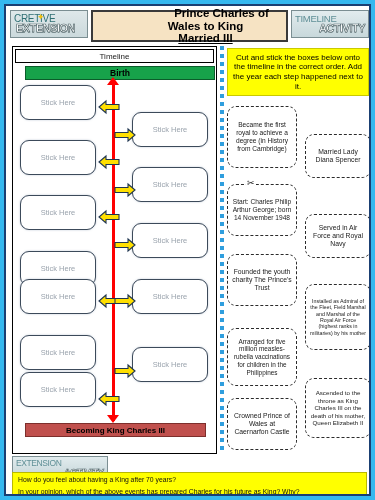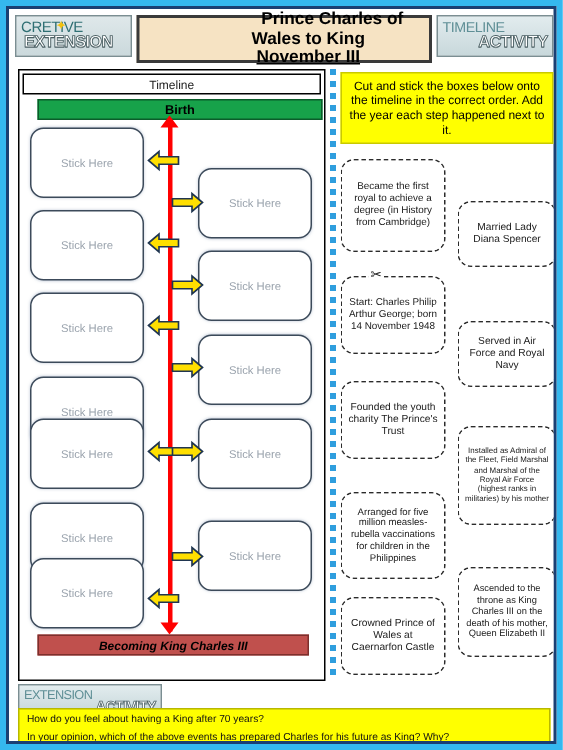--- a/index.html
+++ b/index.html
@@ -107,21 +107,21 @@
     border: 1px solid #0b5c2a;
     display: flex; align-items: center; justify-content: center;
     font-size: 8.5px; font-weight: 700; color: #000;
   }
   .bar-end {
     position: absolute; left: 12px; top: 376px;
     width: 181px; height: 14px;
     background: #c0504d;
     border: 1px solid #7d2f2c;
     display: flex; align-items: center; justify-content: center;
-    font-size: 8px; font-weight: 700; color: #000; font-style: italic;
+    font-size: 8px; font-weight: 700; color: #000;
   }
   .spine {
     position: absolute; left: 99px; top: 34px;
     width: 3px; height: 340px;
     background: #ff0000;
   }
   .spine-head {
     position: absolute; left: 94px; top: 30px;
     width: 0; height: 0;
     border-left: 6px solid transparent;
@@ -131,21 +131,21 @@
   .spine-tail {
     position: absolute; left: 94px; top: 368px;
     width: 0; height: 0;
     border-left: 6px solid transparent;
     border-right: 6px solid transparent;
     border-top: 8px solid #ff0000;
   }
 
   .stick {
     position: absolute;
-    width: 76px; height: 47px;
+    width: 76px; height: 35px;
     border: 1.2px solid #3c4a5a;
     border-radius: 9px;
     background: #fff;
     display: flex; align-items: center; justify-content: center;
     font-size: 7.5px; color: #9aa3ad;
     box-shadow: 0 0 2px rgba(120,140,170,.5);
   }
   .stick.left  { left: 7px; }
   .stick.right { left: 119px; }
 
@@ -229,21 +229,21 @@
 <div class="page">
   <div class="sheet">
 
     <div class="header">
       <div class="logo-badge">
         <div class="logo-l1"><span>CRE</span><span>TIVE</span></div>
         <div class="logo-spark">✦</div>
         <div class="logo-l2">EXTENSION</div>
       </div>
       <div class="title-box">
-        <span><span>Prince Charles of Wales to King</span><br><u>November III</u></span>
+        <span><span>Prince Charles of Wales to King</span><br><u>Married III</u></span>
       </div>
       <div class="act-badge">
         <div class="act-l1">TIMELINE</div>
         <div class="act-l2">ACTIVITY</div>
       </div>
     </div>
 
     <div class="timeline-panel">
       <div class="timeline-label">Timeline</div>
       <div class="bar-birth">Birth</div>

